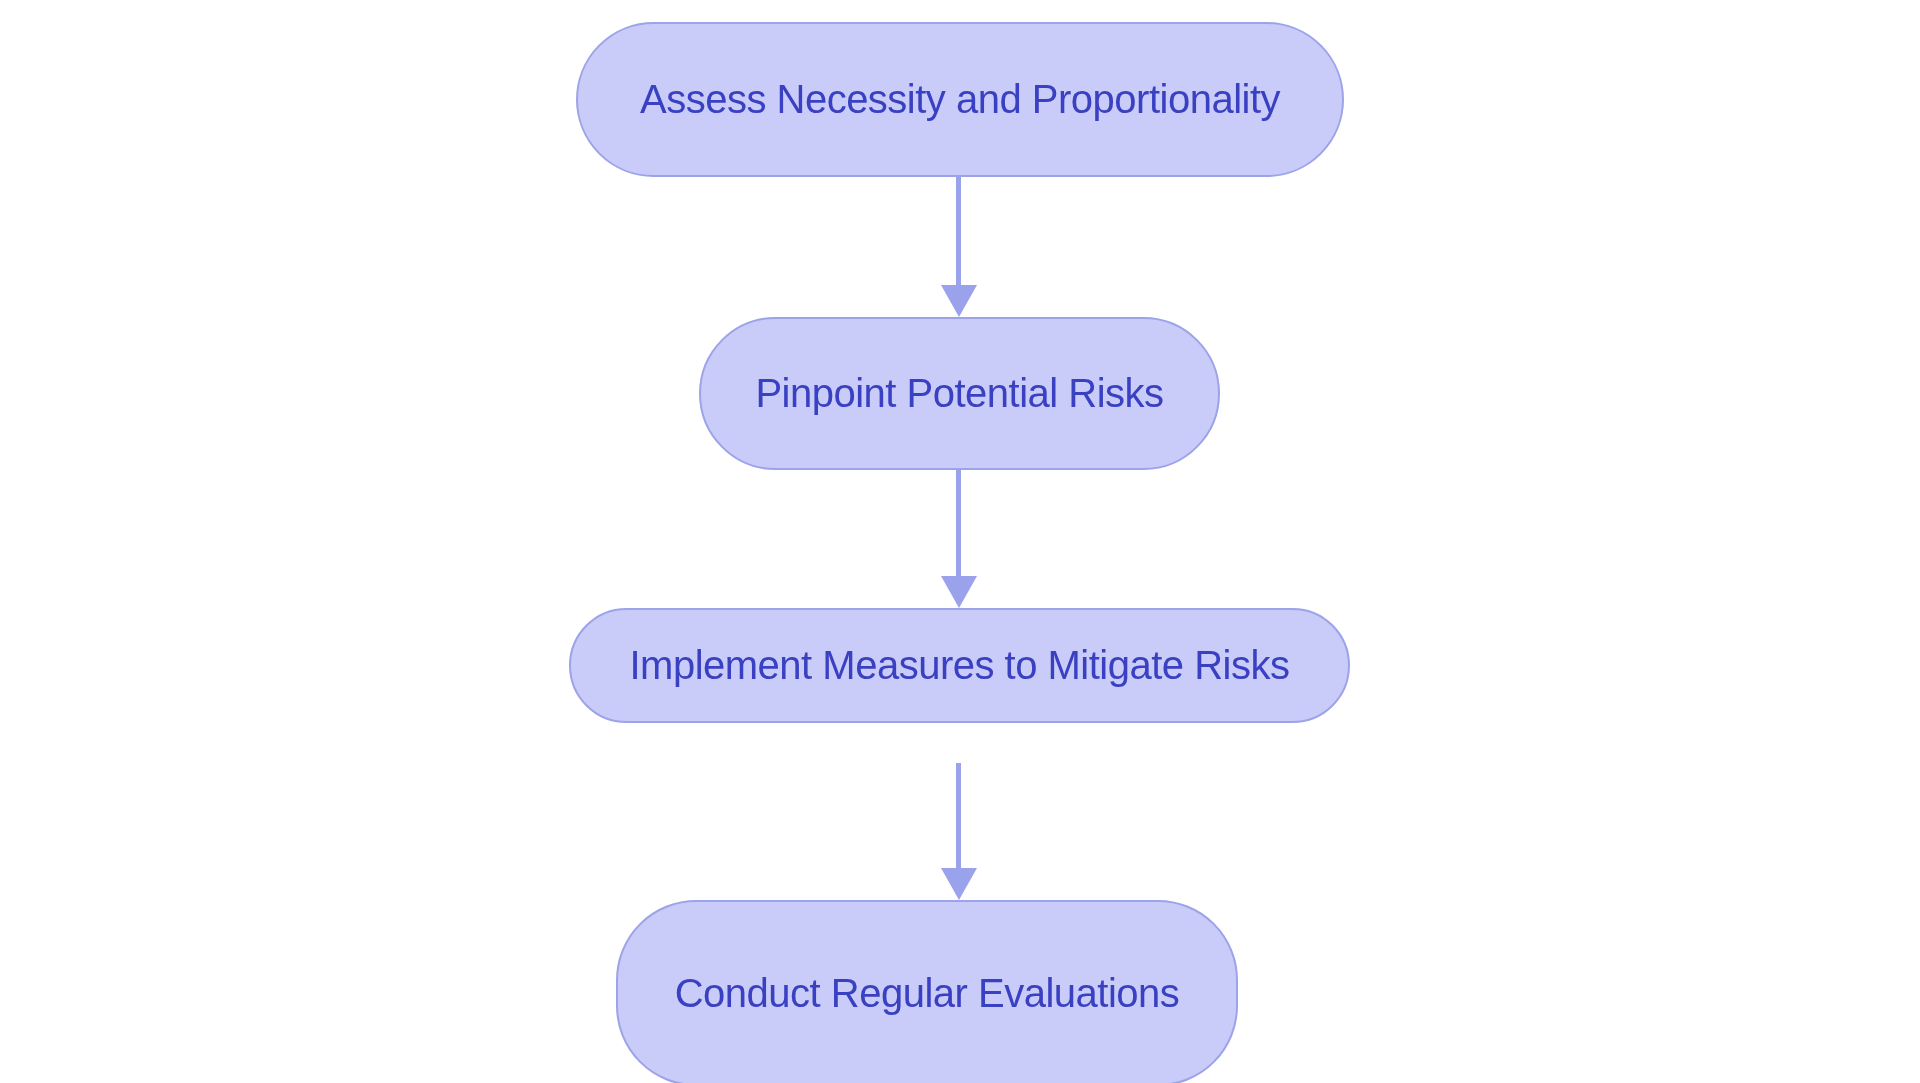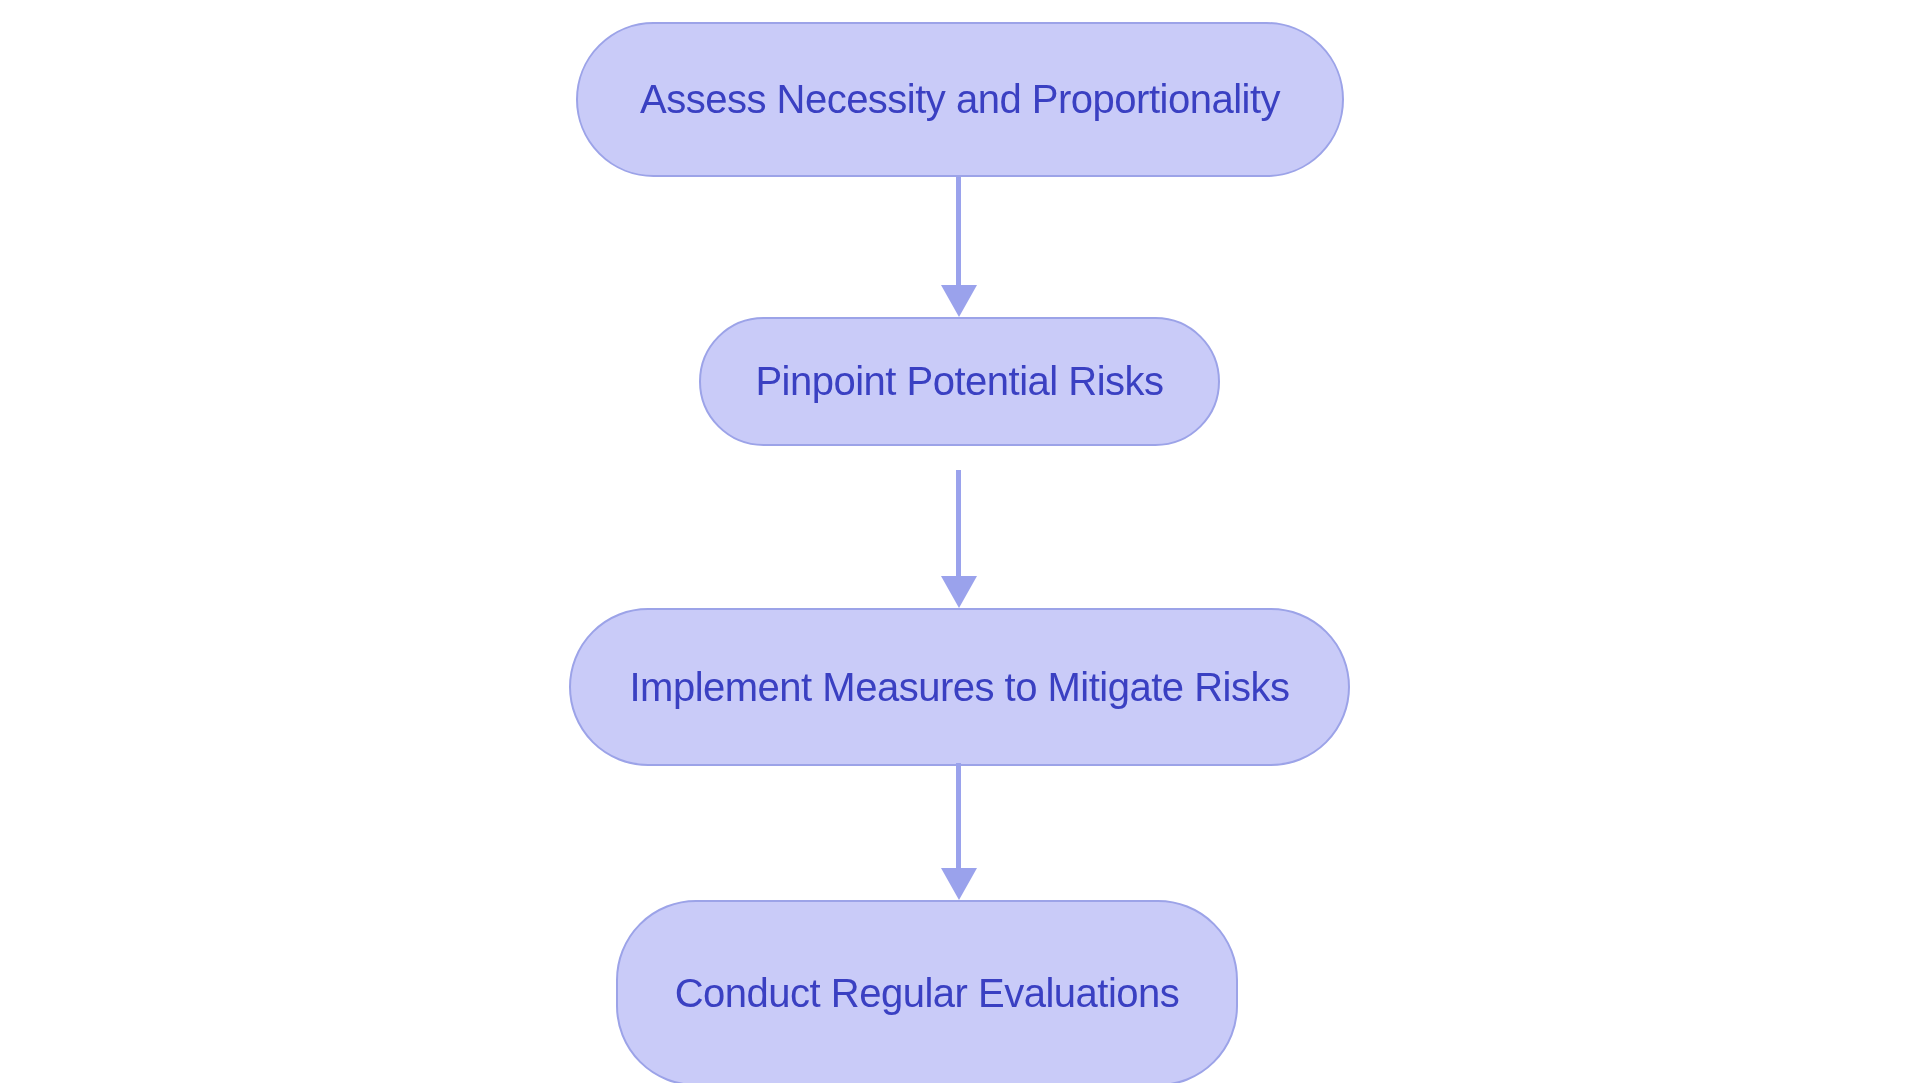--- a/index.html
+++ b/index.html
@@ -27,22 +27,22 @@
   }
   .node .label {
     color: var(--node-text, #3a40c2);
     font-size: 40px;
     font-weight: 400;
     letter-spacing: -0.5px;
     white-space: nowrap;
     text-align: center;
   }
   .node1 { left: 576px; top:  22px; width: 768px; height: 155px; justify-content: center; }
-  .node2 { left: 699px; top: 317px; width: 521px; height: 129px; }
-  .node3 { left: 569px; top: 608px; width: 781px; height: 158px; }
+  .node2 { left: 699px; top: 317px; width: 521px; height: 153px; }
+  .node3 { left: 569px; top: 608px; width: 781px; height: 115px; }
   .node4 { left: 616px; top: 900px; width: 622px; height: 186px; }
 
   .edge { position: absolute; }
   .edge .line {
     position: absolute;
     width: 5px;
     background: var(--arrow, #9aa2ec);
     left: 0;
   }
   .edge .head {

